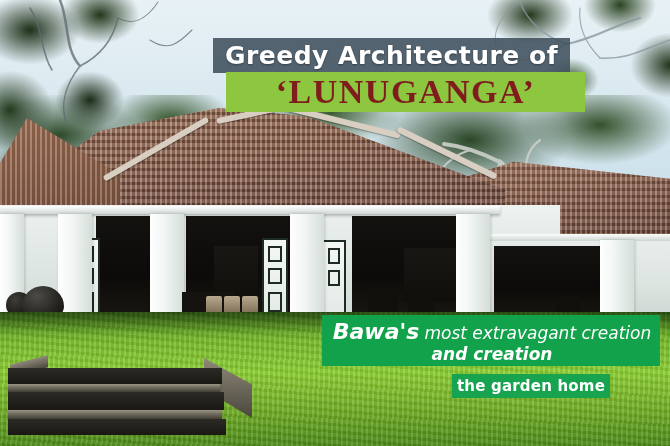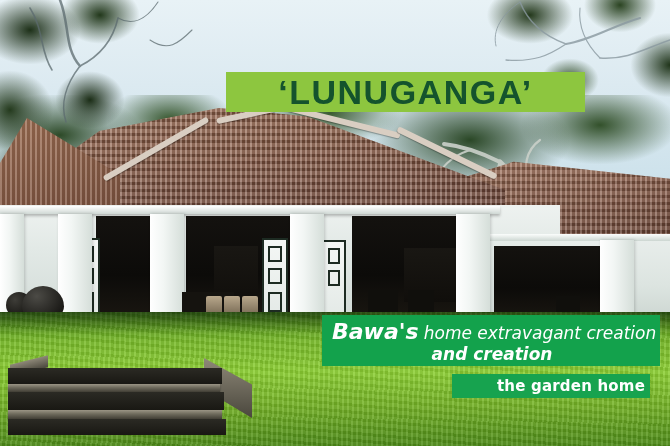--- a/index.html
+++ b/index.html
@@ -215,22 +215,22 @@
     white-space:nowrap;
     text-shadow:0 1px 2px rgba(0,0,0,.35);
   }
 
   .bar-sub{
     position:absolute;left:226px;top:72px;width:359px;height:40px;
     background:#8dc63f;
     display:flex;align-items:center;justify-content:center;
   }
   .bar-sub .t{
-    color:#14532d;
-    font-family:Liberation Sans, sans-serif;
+    color:#7f1d1d;
+    font-family:Liberation Serif, serif;
     font-weight:bold;
     font-size:34px;
     letter-spacing:1.5px;
     white-space:nowrap;
     line-height:1;
   }
 
   .block-tagline{
     position:absolute;left:322px;top:315px;width:338px;height:51px;
     background:#13a24c;
@@ -248,21 +248,21 @@
   .tag-line2{
     color:#ffffff;
     font-family:"DejaVu Sans",sans-serif;
     font-style:italic;font-weight:bold;font-size:17px;
     line-height:1.2;margin-top:1px;
   }
 
   .bar-foot{
     position:absolute;left:452px;top:374px;width:158px;height:24px;
     background:#17a34f;
-    display:flex;align-items:center;justify-content:center;padding-left:40px;
+    display:flex;align-items:center;justify-content:center;
   }
   .bar-foot .t{
     color:#ffffff;
     font-family:"DejaVu Sans",sans-serif;
     font-weight:bold;font-size:15px;
     white-space:nowrap;letter-spacing:.2px;
   }
 
   
   .branches{position:absolute;inset:0;pointer-events:none;}
@@ -386,29 +386,32 @@
       <div class="step-cheek" style="left:196px;top:-2px;width:48px;height:60px;clip-path:polygon(0 0,100% 44%,100% 100%,0 52%);"></div>
       <div class="step-dark" style="top:8px;width:214px;height:16px;"></div>
       <div class="step" style="top:24px;width:212px;height:8px;"></div>
       <div class="step-dark" style="top:32px;width:216px;height:18px;"></div>
       <div class="step" style="top:50px;width:214px;height:9px;"></div>
       <div class="step-dark" style="top:59px;width:218px;height:16px;"></div>
     </div>
 
   </div>
 
+  <div class="bar-title">
+    <span class="t">Greedy Architecture of</span>
+  </div>
 
   <div class="bar-sub">
     <span class="t">‘LUNUGANGA’</span>
   </div>
 
   <div class="block-tagline">
     <div class="tag-line1">
       <span class="strong">Bawa's</span>
-      <span class="light">home extravagant creation</span>
+      <span class="light">most extravagant creation</span>
     </div>
     <div class="tag-line2">and creation</div>
   </div>
 
   <div class="bar-foot">
     <span class="t">the garden home</span>
   </div>
 
 </div>
 

